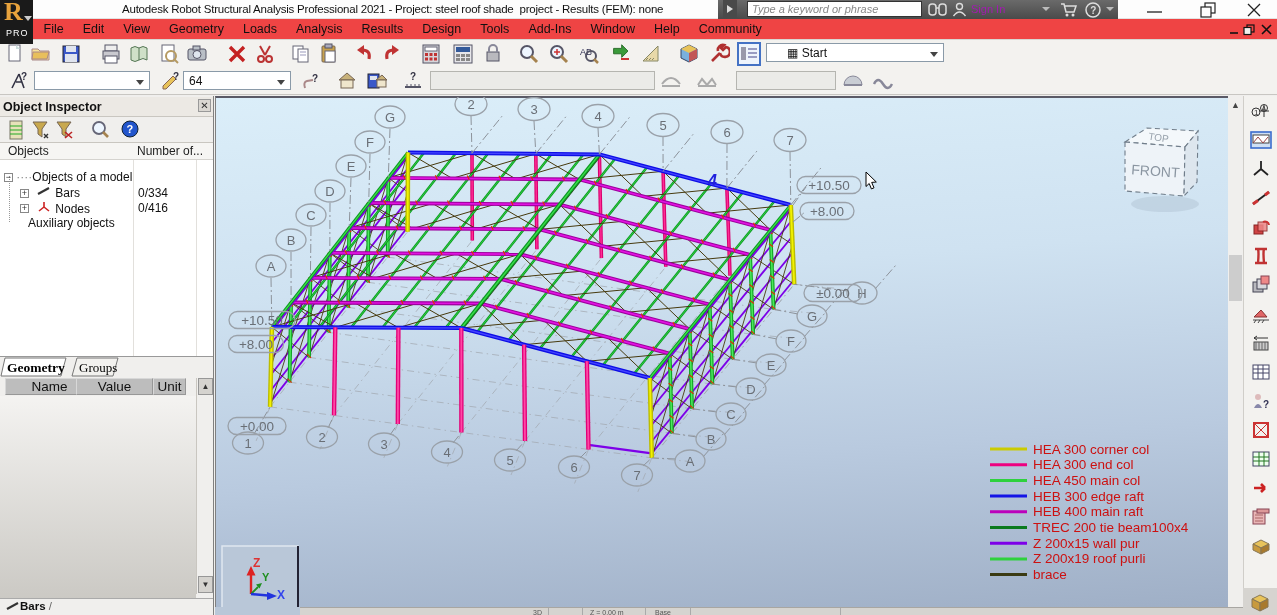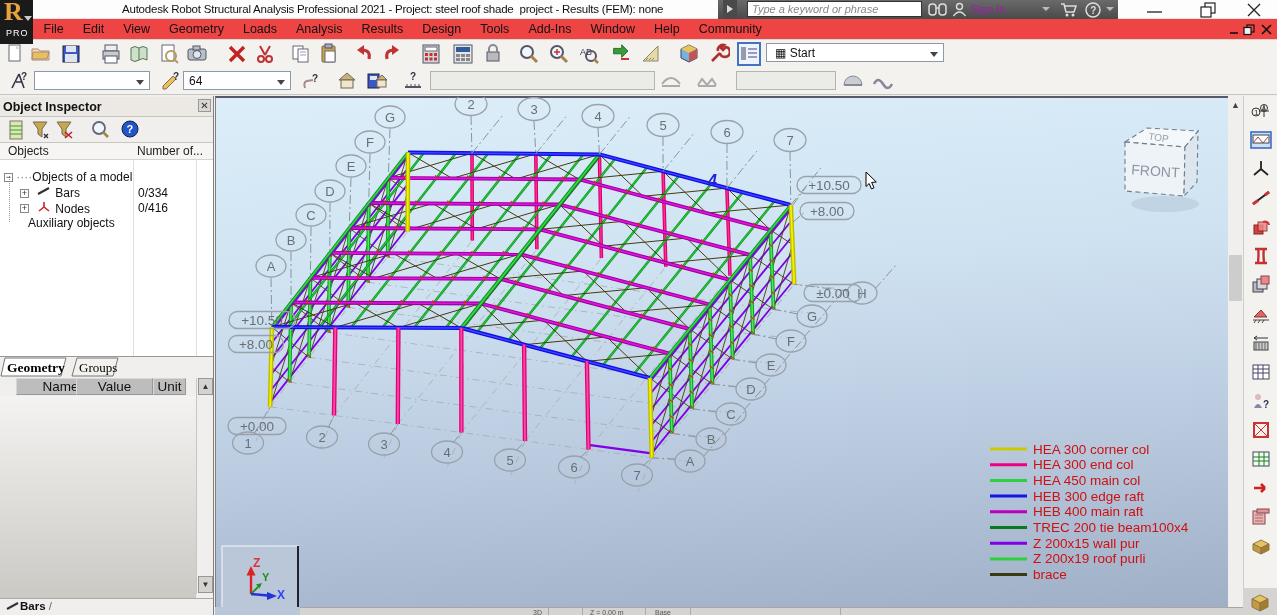--- a/index.html
+++ b/index.html
@@ -232,21 +232,21 @@
       </svg>
 <svg class="ic" style="left:708px;top:3px" width="22" height="22" viewBox="0 0 22 22">
         <path d="M4 18 l8 -8 M12 10 a5 5 0 1 0 6 -6 l-3 3 -2 -2 3 -3 a5 5 0 0 0 -6 6" stroke="#b03030" stroke-width="2.6" fill="none"></path>
       </svg>
 <div class="abs" style="left:737px;top:2px;width:24px;height:24px;border:2px solid #4472c4;background:#eef4fc"><svg width="20" height="20" viewBox="0 0 20 20">
           <rect x="2" y="3" width="5" height="13" fill="#99a"></rect>
           <line x1="9" y1="5" x2="18" y2="5" stroke="#448"></line>
           <line x1="9" y1="9" x2="18" y2="9" stroke="#448"></line>
           <line x1="9" y1="13" x2="18" y2="13" stroke="#448"></line>
         </svg></div>
-<div class="combo" style="left:766px;top:3px;width:178px;font-size:12px;color:#111;padding:2px 8px">▦ Start</div>
+<div class="combo" style="left:766px;top:3px;width:178px;font-size:12px;color:#111;padding:2px 20px">▦ Start</div>
     </div>
   <div class="abs" id="tb2">
       <svg class="ic" style="left:8px;top:2px" width="22" height="22" viewBox="0 0 22 22">
         <path d="M4 18 L11 4 M11 4 L16 18 M8 12 L14 12" stroke="#334" stroke-width="1.6" fill="none"></path>
         <text x="13" y="10" font-size="10" fill="#334" font-weight="bold">?</text>
       </svg>
 <div class="combo" style="left:34px;top:3px;width:116px"></div>
 <svg class="ic" style="left:160px;top:2px" width="22" height="22" viewBox="0 0 22 22">
         <path d="M3 16 l10 -10 3 3 -10 10 -3 0 z" fill="#e8c35a" stroke="#865"></path>
         <text x="13" y="10" font-size="10" fill="#334" font-weight="bold">?</text>
@@ -337,21 +337,21 @@
 <div class="trow" style="left:138px;top:41px">0/416</div>
 <div class="trow" style="left:28px;top:56px">Auxiliary objects</div>
       </div>
     <div class="abs" id="tabs"><svg width="213" height="21">
           <path d="M1 19 L5 1 L66 1 L61 19 Z" fill="#fff" stroke="#777"></path>
           <path d="M72 19 L77 1 L118 1 L113 19 Z" fill="#f2f1ee" stroke="#777"></path>
           <text x="7" y="15" font-size="13.5" font-weight="bold" font-family="Liberation Serif">Geometry</text>
           <text x="79" y="15" font-size="13" font-family="Liberation Serif">Groups</text>
         </svg></div>
     <div class="abs" id="grid3">
-      <span class="gh" style="left:16px;width:89px">Name</span>
+      <span class="gh" style="left:5px;width:89px">Name</span>
         <span class="gh" style="left:76px;width:77px">Value</span>
         <span class="gh" style="left:153px;width:33px">Unit</span>
     </div>
     <div class="abs" id="pgrid"></div>
     <div class="abs" id="lscroll">
         <div style="position:absolute;left:1px;top:0px;width:15px;height:17px;background:#d5d3cf;border:1px solid #979797;font-size:8px;color:#333;text-align:center;line-height:16px">▲</div>
         <div style="position:absolute;left:1px;top:198px;width:15px;height:17px;background:#d5d3cf;border:1px solid #979797;font-size:8px;color:#333;text-align:center;line-height:16px">▼</div>
       </div>
     <div class="abs" id="btab"><svg width="14" height="10" viewBox="0 0 14 10" style="vertical-align:-1px">
           <line x1="1" y1="8" x2="12" y2="2" stroke="#333" stroke-width="2"></line>

